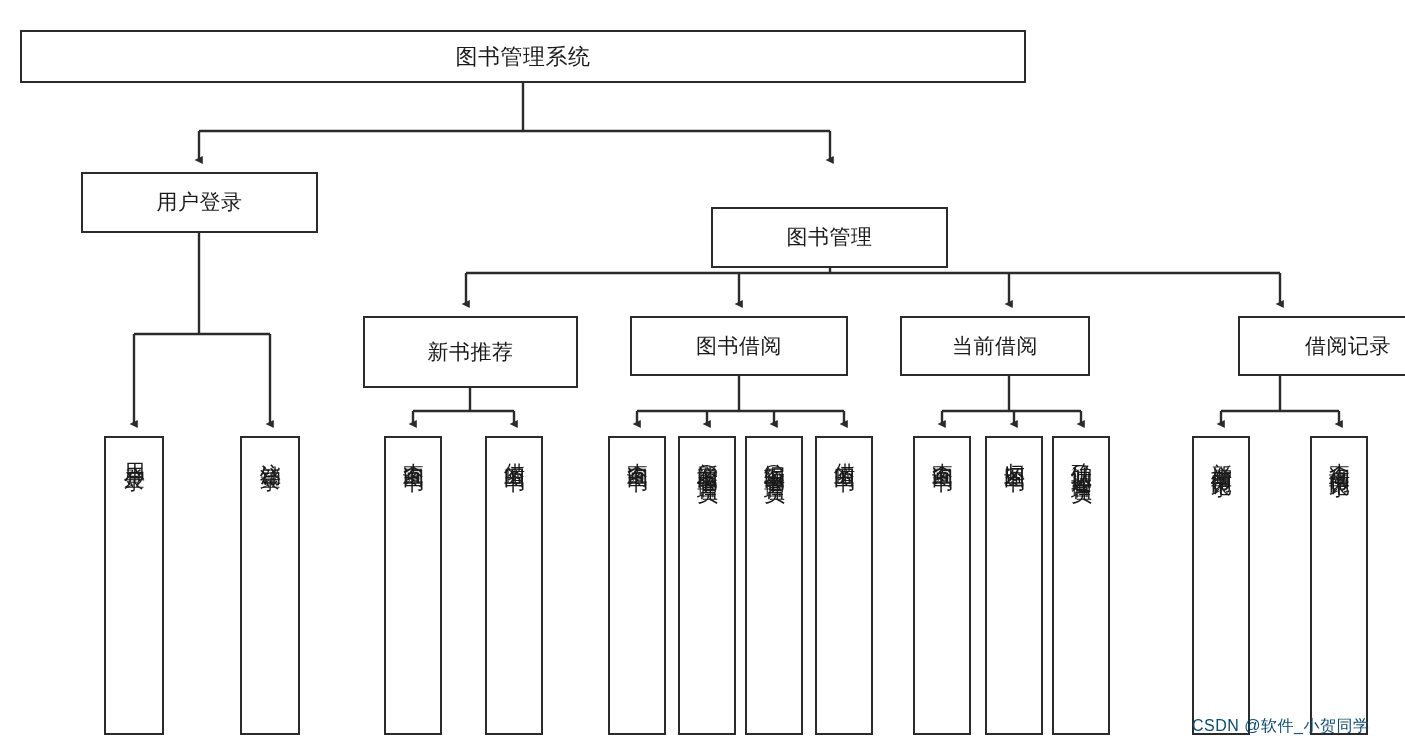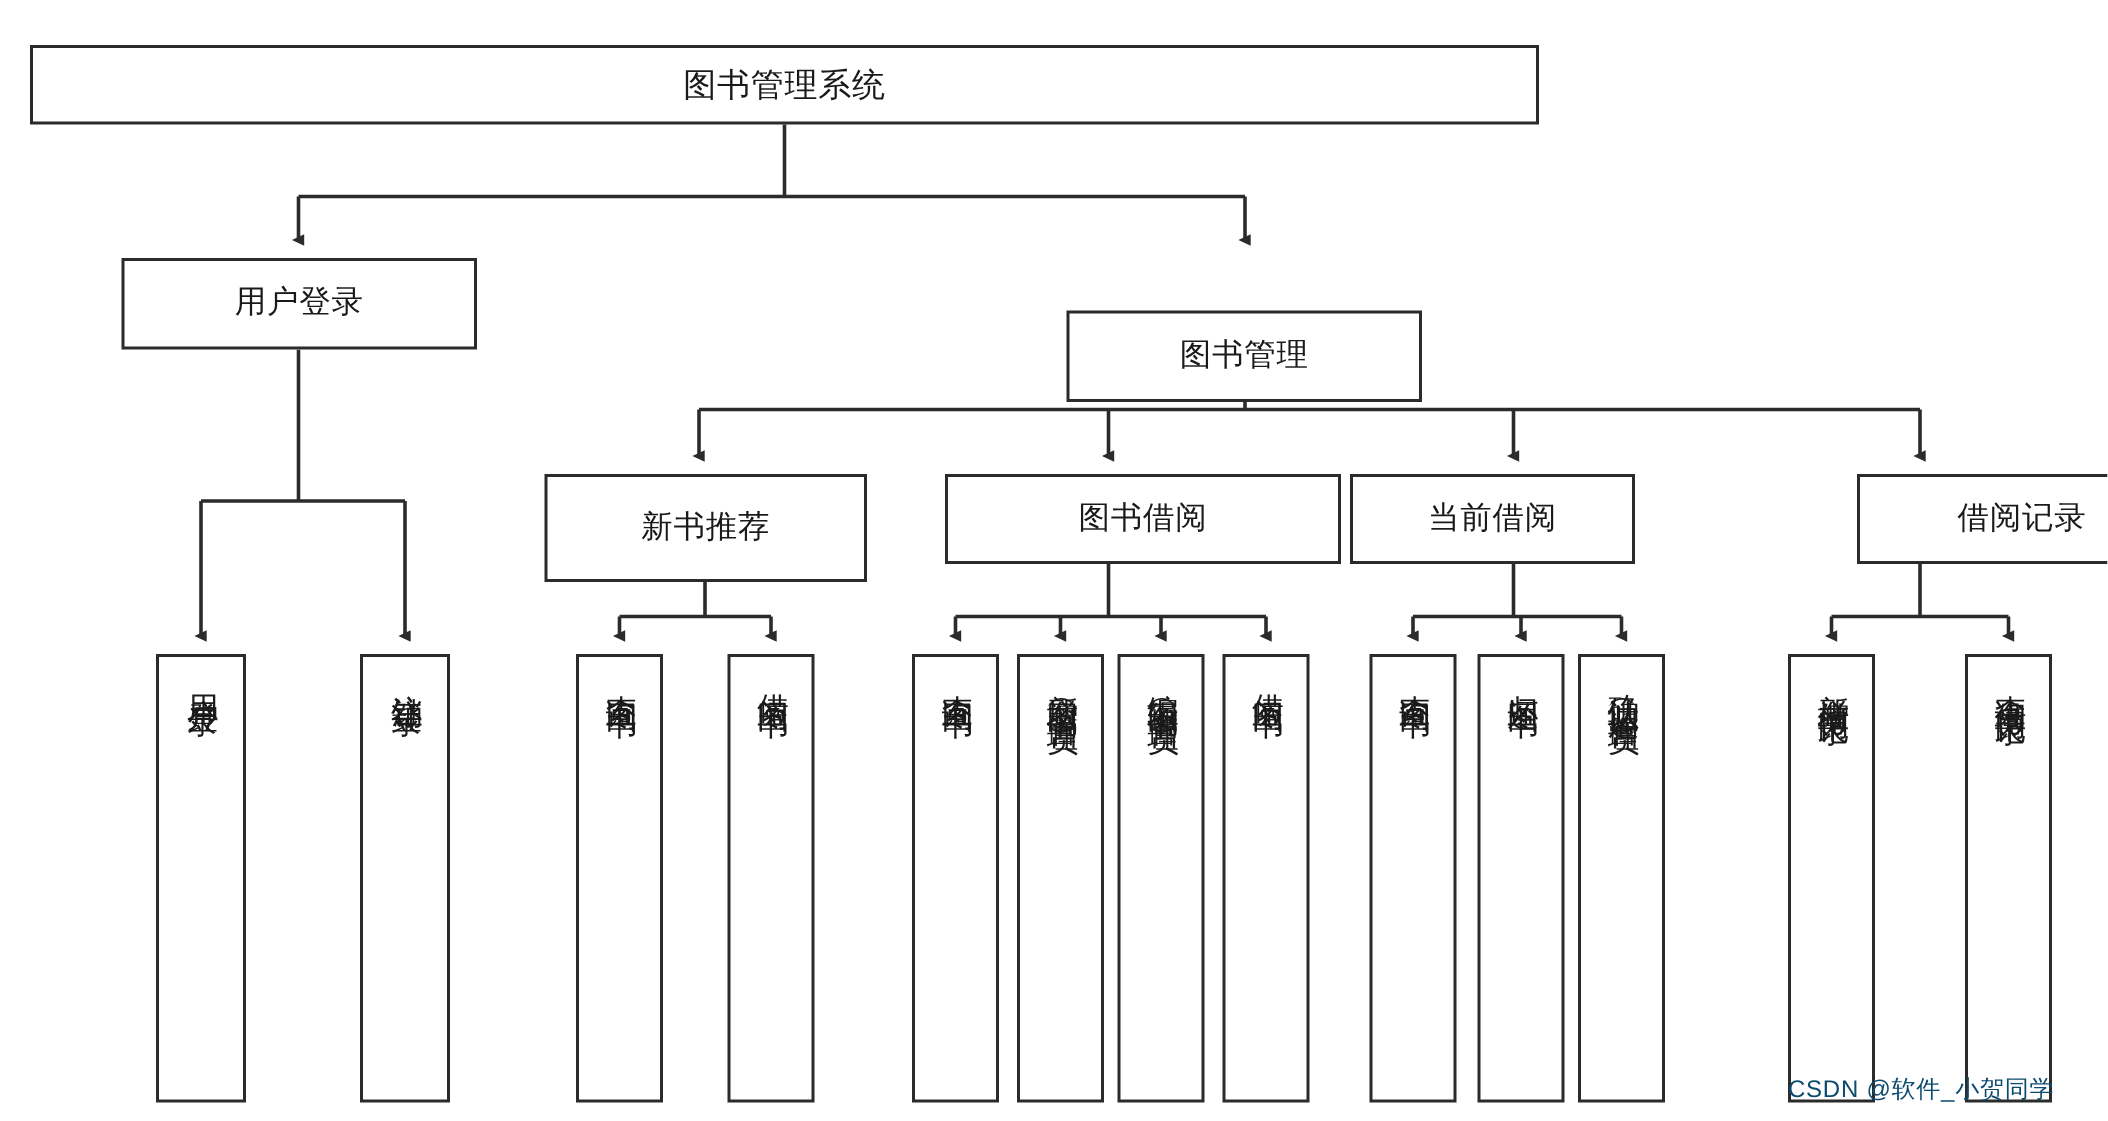--- a/index.html
+++ b/index.html
@@ -129,21 +129,21 @@
   <div class="node horiz" style="left:81px; top:172px; width:237px; height:61px;">
     <span class="label">用户登录</span>
   </div>
   <div class="node horiz" style="left:711px; top:172px; width:237px; height:61px;margin-top:35px;">
     <span class="label">图书管理</span>
   </div>
 
   <div class="node horiz" style="left:363px; top:316px; width:215px; height:72px;">
     <span class="label">新书推荐</span>
   </div>
-  <div class="node horiz" style="left:630px; top:316px; width:264px; height:60px;">
+  <div class="node horiz" style="left:630px; top:316px; width:218px; height:60px;">
     <span class="label">图书借阅</span>
   </div>
   <div class="node horiz" style="left:900px; top:316px; width:190px; height:60px;">
     <span class="label">当前借阅</span>
   </div>
   <div class="node horiz" style="left:1238px; top:316px; width:220px; height:60px;">
     <span class="label">借阅记录</span>
   </div>
 
   <div class="node vert" style="left:104px; top:436px; width:60px; height:299px;">

